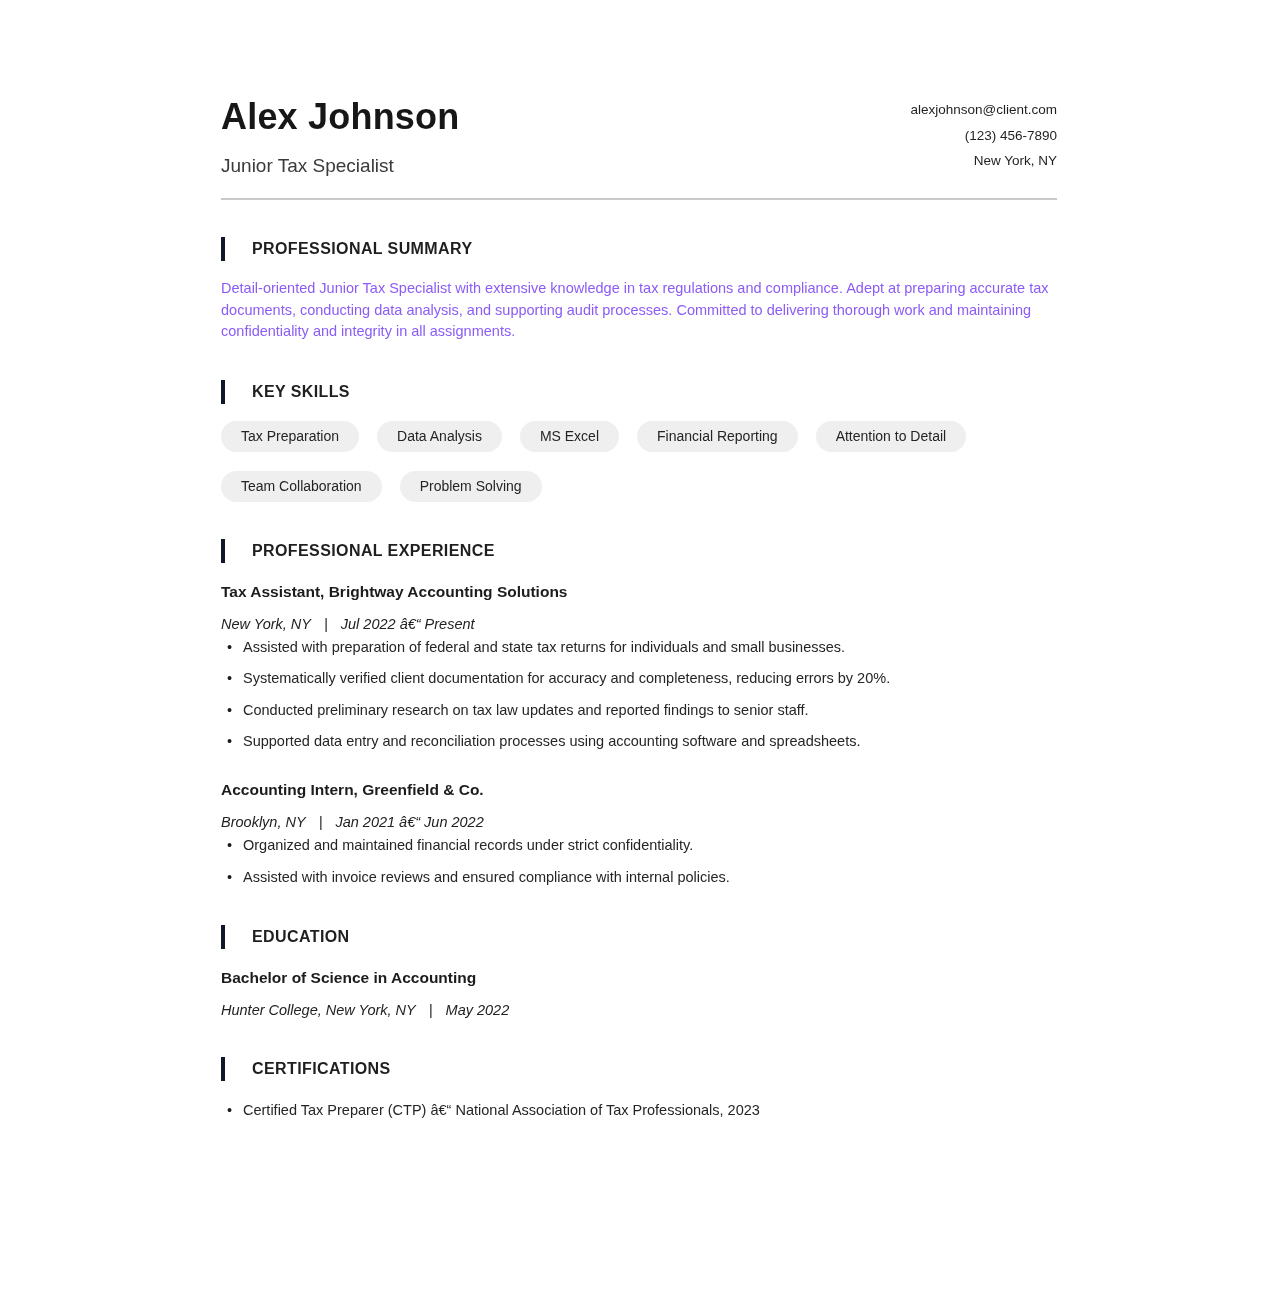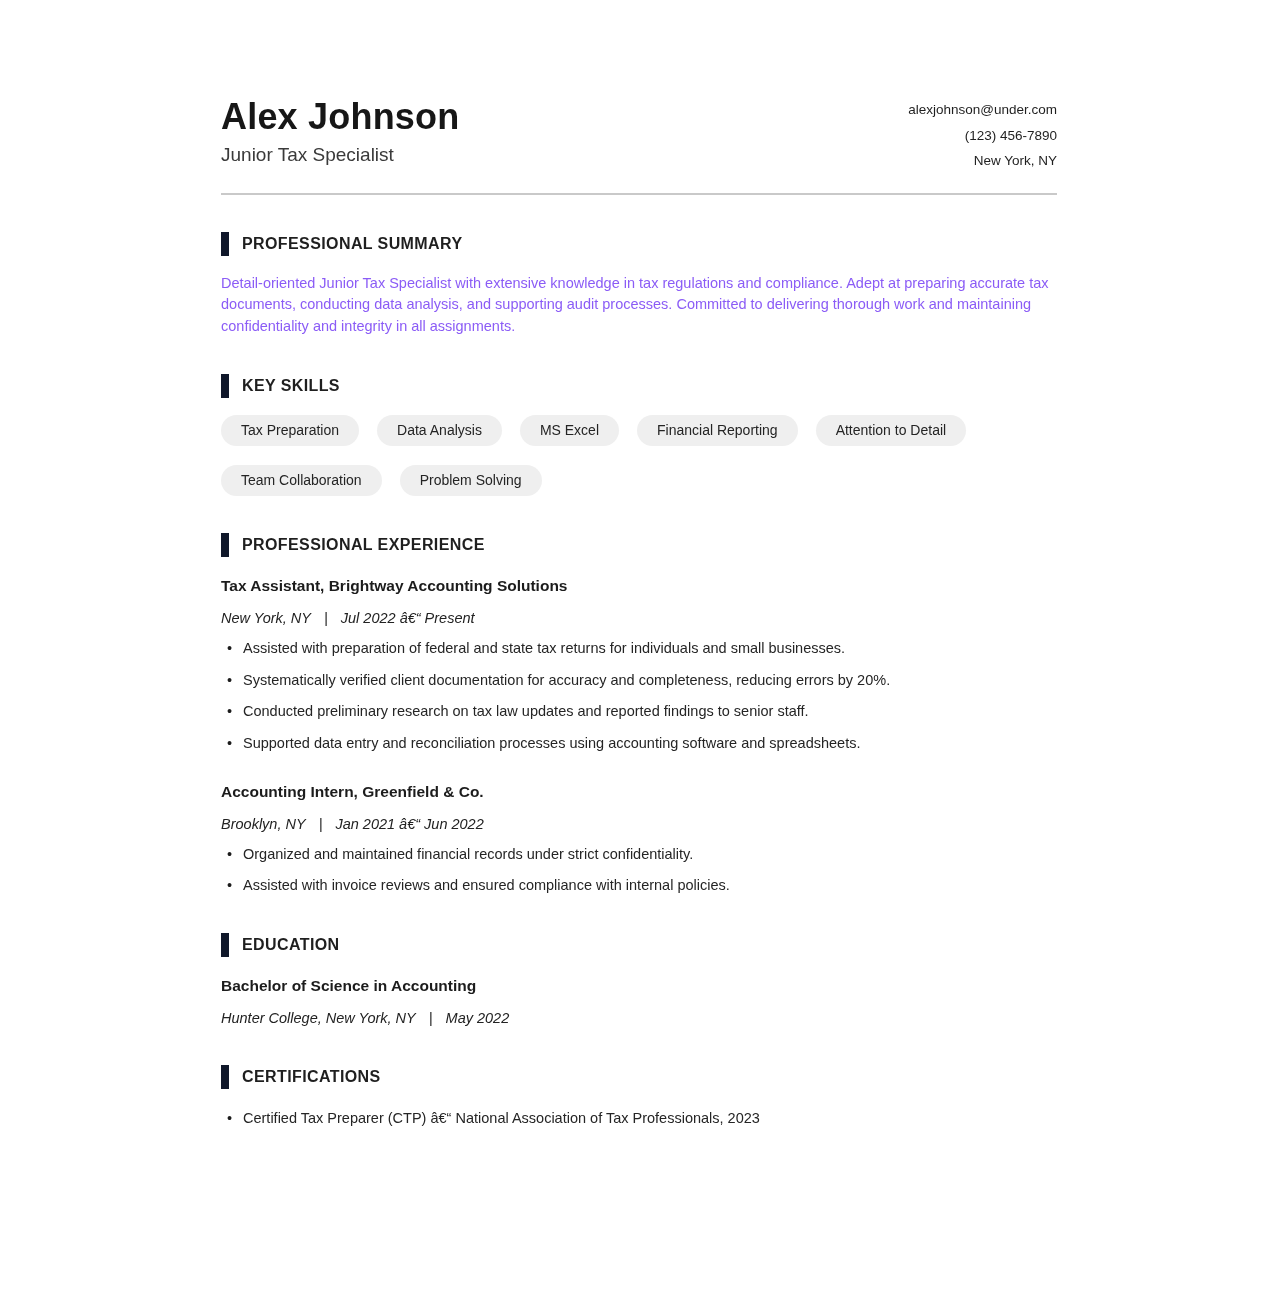--- a/index.html
+++ b/index.html
@@ -28,21 +28,21 @@
     font-weight: 700;
     color: #171717;
     line-height: 44px;
     letter-spacing: 0.2px;
   }
   .person-title {
     font-size: 19px;
     font-weight: 400;
     color: #3a3a3a;
     line-height: 26px;
-    margin-top: 3px;
+    margin-top: 14px;
   }
   .contact {
     text-align: right;
     font-size: 13.5px;
     color: #1f1f1f;
     line-height: 25.5px;
     padding-top: 2px;
   }
   .divider {
     border: none;
@@ -51,22 +51,22 @@
   }
 
   
   .sec {
     margin-top: 37px;
     font-size: 16px;
     font-weight: 700;
     color: #1f1f1f;
     letter-spacing: 0.4px;
     line-height: 24px;
-    border-left: 8px solid #0f172a;
-    padding-left: 13px;
+    border-left: 4px solid #0f172a;
+    padding-left: 27px;
   }
 
   
   .summary {
     margin-top: 17px;
     font-size: 14.5px;
     line-height: 21.5px;
     color: #8b5cf6;
   }
 
@@ -102,21 +102,21 @@
     margin-top: 12px;
     font-size: 14.5px;
     font-style: italic;
     color: #222222;
     line-height: 20px;
   }
   .pipe { margin: 0 13px; }
 
   ul.bullets {
     list-style: none;
-    margin-top: 10px;
+    margin-top: 3px;
   }
   ul.bullets li {
     position: relative;
     padding-left: 22px;
     font-size: 14.5px;
     line-height: 21px;
     color: #252525;
     margin-bottom: 10.5px;
   }
   ul.bullets li::before {
@@ -151,21 +151,21 @@
 
 <div class="page">
   <div class="content">
 
     <div class="header">
       <div>
         <div class="person-name">Alex Johnson</div>
         <div class="person-title">Junior Tax Specialist</div>
       </div>
       <div class="contact">
-        <div>alexjohnson@under.com</div>
+        <div>alexjohnson@client.com</div>
         <div>(123) 456-7890</div>
         <div>New York, NY</div>
       </div>
     </div>
 
     <hr class="divider">
 
     <div>
       <div class="sec">PROFESSIONAL SUMMARY</div>
       <p class="summary">Detail-oriented Junior Tax Specialist with extensive knowledge in tax regulations and compliance. Adept at preparing accurate tax documents, conducting data analysis, and supporting audit processes. Committed to delivering thorough work and maintaining confidentiality and integrity in all assignments.</p>

